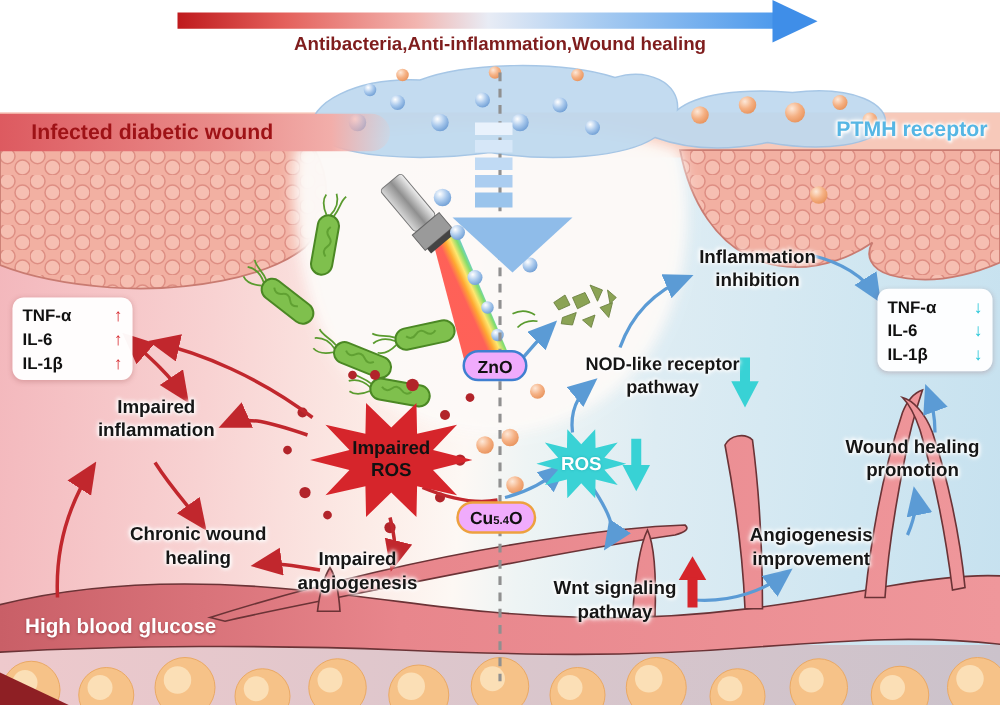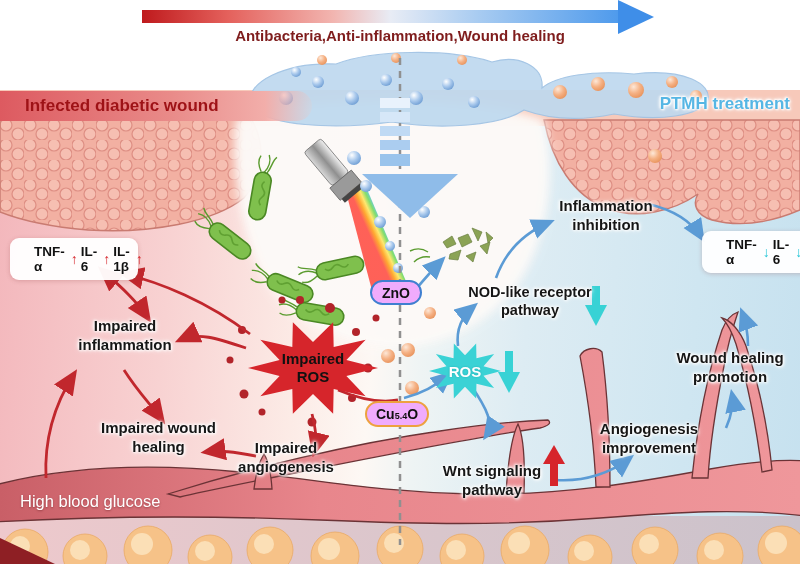--- a/index.html
+++ b/index.html
@@ -28,21 +28,21 @@
   .hdr-right{position:absolute;left:588px;top:94px;width:202px;text-align:right;
       font-size:17px;font-weight:700;color:#56b6e4;
       text-shadow:0 0 2px #fff,0 0 4px #fff,0 0 5px #fff,1px 1px 2px #fff,-1px -1px 2px #fff;}
   
   .lbl{position:absolute;font-weight:700;color:#161616;text-align:center;
        white-space:pre-line;line-height:1.25;font-size:15px;
        text-shadow:0 0 3px #fff,0 0 6px #fff,1px 1px 3px #fff,-1px -1px 3px #fff;}
   #lbl-chronic{left:58px;top:317px;width:134px;}
   #lbl-iwh{left:86px;top:419px;width:145px;}
   #lbl-ia{left:220px;top:439px;width:132px;}
-  #lbl-hbg{left:20px;top:491px;font-size:16.5px;font-weight:400;color:#ffffff;text-align:left;
+  #lbl-hbg{left:20px;top:491px;font-size:16.5px;font-weight:700;color:#ffffff;text-align:left;
            text-shadow:0 1px 2px rgba(110,35,40,.55);white-space:nowrap;}
   #lbl-ii{left:545px;top:197px;width:122px;}
   #lbl-nod{left:446px;top:283px;width:168px;font-size:14.5px;}
   #lbl-wnt{left:428px;top:442px;width:128px;margin-top:20px;}
   #lbl-angio{left:586px;top:420px;width:126px;}
   #lbl-whp{left:662px;top:349px;width:136px;}
   
   .star{position:absolute;display:flex;align-items:center;justify-content:center;
         clip-path:polygon(100% 50%,75.7% 58.3%,90.5% 79.4%,65.9% 71.8%,65.5% 97.6%,50% 77%,
                  34.5% 97.6%,34.1% 71.8%,9.5% 79.4%,24.3% 58.3%,0% 50%,24.3% 41.7%,
@@ -55,21 +55,21 @@
   #star-ros .startxt{font-size:15px;font-weight:700;color:#fff;text-align:center;
         text-shadow:0 0 2px rgba(0,120,130,.4);}
   
   .pill{position:absolute;background:#f0abfc;border-radius:13px;display:flex;
         align-items:center;justify-content:center;font-weight:700;color:#111;}
   #pill-zno{left:370px;top:280px;width:48px;height:21px;border:2.5px solid #3f7fd0;font-size:14px;}
   #pill-cu{left:365px;top:401px;width:60px;height:22px;border:2.5px solid #eda13f;font-size:14px;}
   #pill-cu sub{font-size:9px;font-weight:700;position:relative;top:2px;}
   
   .cytobox{position:absolute;background:rgba(255,255,255,.96);border-radius:9px;
-        padding:6px 24px;display:flex;flex-direction:row;gap:3px;
+        padding:6px 8px;display:flex;flex-direction:column;gap:3px;
         box-shadow:0 1px 4px rgba(140,60,60,.25);}
   .cytorow{display:flex;justify-content:space-between;align-items:center;gap:6px;
         font-size:13.5px;font-weight:700;color:#111;}
   .carrow{font-size:14px;font-weight:700;}
   .carrow.up{color:#d6252b;}
   .carrow.down{color:#27c6d8;}
   #cytobox-left{left:10px;top:238px;width:80px;}
   #cytobox-right{left:702px;top:231px;width:76px;}
   
   .bact{fill:#7fc04d;stroke:#4b8824;stroke-width:1.6;}
@@ -334,21 +334,21 @@
       <polygon points="543,464 565,464 554,445"></polygon>
         <rect x="550" y="462" width="8" height="24"></rect>
     </g>
   </svg>
 
   <div class="toparrow-bar"></div>
   <div class="toparrow-head"></div>
   <div class="toparrow-label">Antibacteria,Anti-inflammation,Wound healing</div>
 
   <div class="banner-left">Infected diabetic wound</div>
-  <div class="hdr-right">PTMH treatment</div>
+  <div class="hdr-right">PTMH receptor</div>
 
   <div class="star" id="star-excessive">
     <span class="startxt">Impaired
 ROS</span>
   </div>
   <div class="star" id="star-ros">
     <span class="startxt">ROS</span>
   </div>
 
   <div class="pill" id="pill-zno">ZnO</div>
@@ -382,21 +382,21 @@
       <span class="carrow down">↓</span>
     </div>
     <div class="cytorow">
       <span>IL-1β</span>
       <span class="carrow down">↓</span>
     </div>
   </div>
 
   <div class="lbl" id="lbl-chronic">Impaired
 inflammation</div>
-  <div class="lbl" id="lbl-iwh">Impaired wound
+  <div class="lbl" id="lbl-iwh">Chronic wound
 healing</div>
   <div class="lbl" id="lbl-ia">Impaired
 angiogenesis</div>
   <div class="lbl" id="lbl-hbg">High blood glucose</div>
   <div class="lbl" id="lbl-ii">Inflammation
 inhibition</div>
   <div class="lbl" id="lbl-nod">NOD-like receptor
 pathway</div>
   <div class="lbl" id="lbl-wnt">Wnt signaling
 pathway</div>

